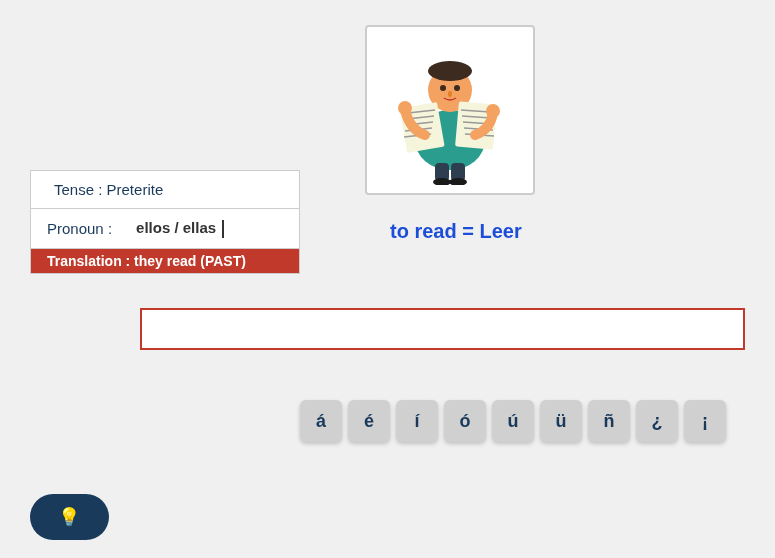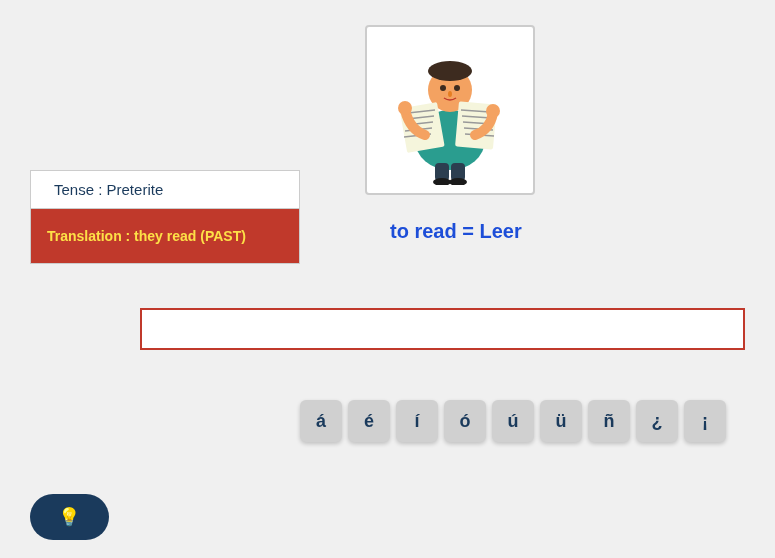--- a/index.html
+++ b/index.html
@@ -108,23 +108,23 @@
     .pronoun-cursor {
       display: inline-block;
       width: 2px;
       height: 18px;
       background: #333;
       margin-left: 2px;
       vertical-align: middle;
     }
 
     .translation-row {
-      padding: 19px 16px;
+      padding: 4px 16px;
       font-size: 14px;
-      color: #fde047;
+      color: #ffffff;
       background: #c0392b;
       font-weight: bold;
     }
 
     
     .answer-area {
       position: absolute;
       top: 308px;
       left: 140px;
       right: 30px;
@@ -233,20 +233,27 @@
     </div>
   </div>
 
   <div class="translation-label">
     <span>to read = Leer</span>
   </div>
 
   <div class="info-panel">
     <div class="info-row tense">
       <span>Tense : Preterite</span>
+    </div>
+    <div class="pronoun-row">
+      <span class="pronoun-label">Pronoun :</span>
+      <span class="pronoun-value">
+        <span>ellos / ellas</span>
+        <span class="pronoun-cursor"></span>
+      </span>
     </div>
     <div class="translation-row">
       <span>Translation : they read (PAST)</span>
     </div>
   </div>
 
   <div class="answer-area"></div>
 
   <div class="special-chars">
     <button class="char-btn">á</button>

